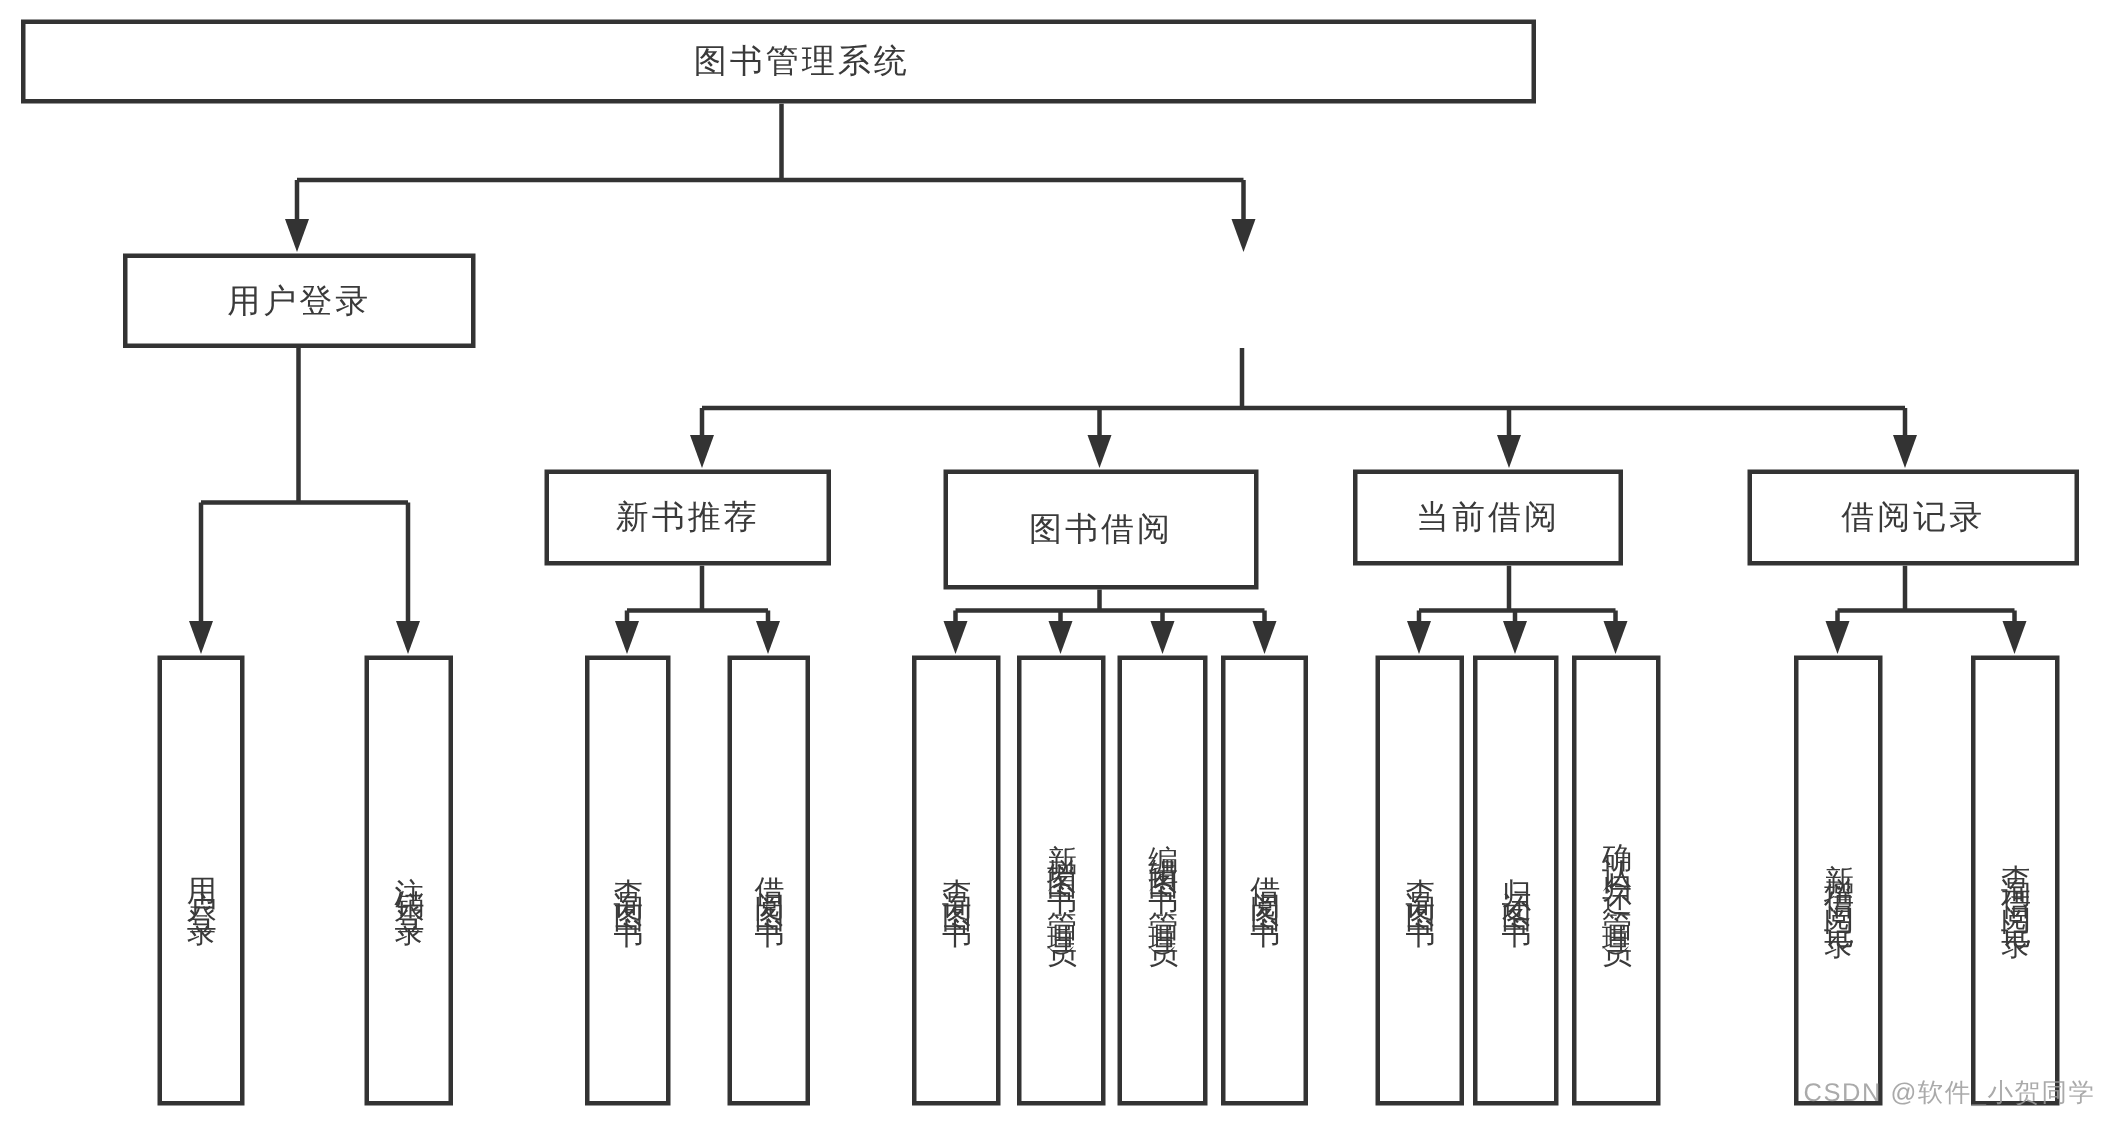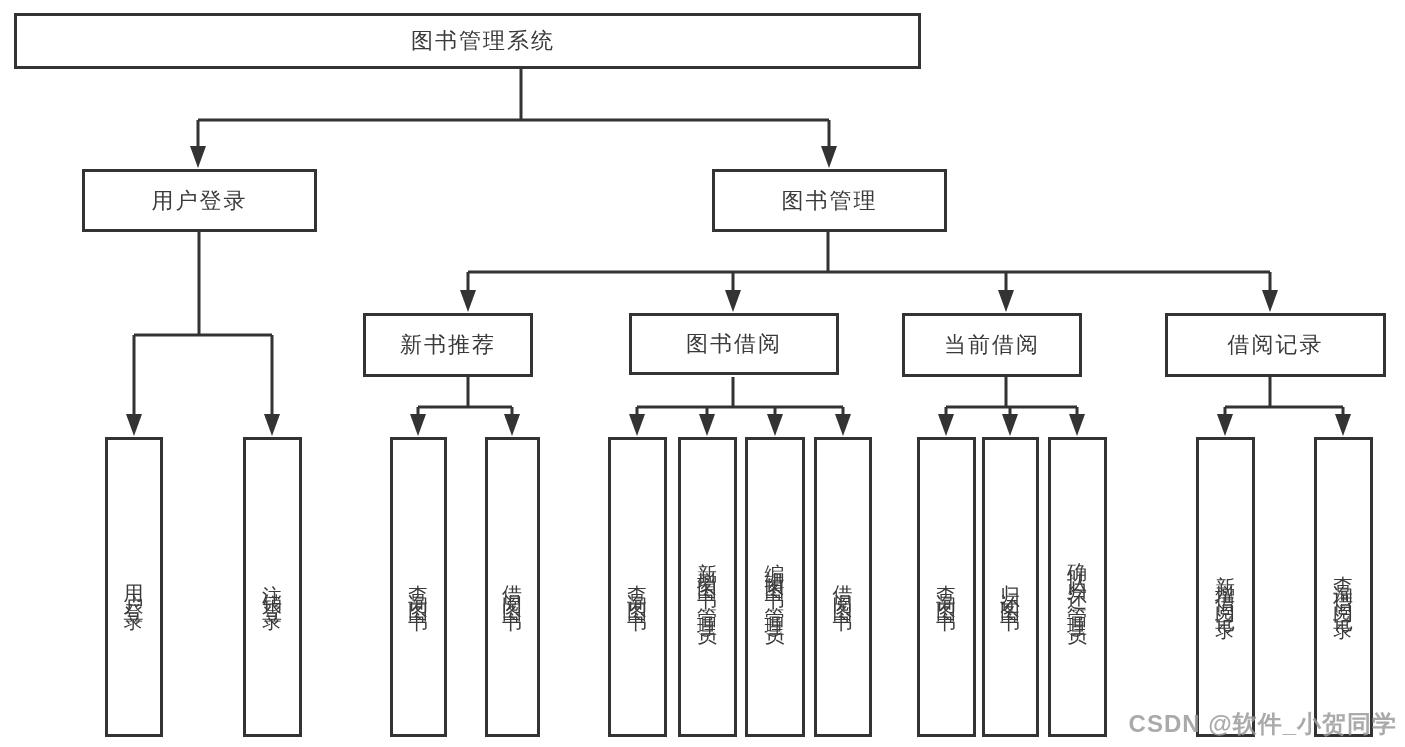--- a/index.html
+++ b/index.html
@@ -46,26 +46,25 @@
     font-size: 20px;
     letter-spacing: 9px;
     line-height: 1.1;
     top: 437px;
     height: 300px;
   }
   .watermark {
     position: absolute;
     right: 8px;
     bottom: 7px;
-    font-size: 24px;
+    font-size: 17px;
     color: rgba(155, 155, 155, 0.85);
     letter-spacing: 1px;
     white-space: nowrap;
     z-index: 5;
-    font-weight: bold;
   }
 </style>
 </head>
 <body>
 
 <div class="stage">
 
   <svg class="connectors" viewBox="0 0 1405 747">
 
     <path d="M521,69 V120 M198,120 H829 M198,120 V150 M829,120 V150"></path>
@@ -95,27 +94,26 @@
     <path d="M1006,377 V407 M946,407 H1077 M946,407 V418 M1010,407 V418 M1077,407 V418"></path>
     <polygon points="938,414 954,414 946,436"></polygon>
     <polygon points="1002,414 1018,414 1010,436"></polygon>
     <polygon points="1069,414 1085,414 1077,436"></polygon>
 
     <path d="M1270,377 V407 M1225,407 H1343 M1225,407 V418 M1343,407 V418"></path>
     <polygon points="1217,414 1233,414 1225,436"></polygon>
     <polygon points="1335,414 1351,414 1343,436"></polygon>
   </svg>
 
-  <div class="node hnode" style="left:14px; top:13px; width:907px; height:56px;padding-left:31px;">图书管理系统</div>
+  <div class="node hnode" style="left:14px; top:13px; width:1010px; height:56px;padding-left:31px;">图书管理系统</div>
 
   <div class="node hnode" style="left:82px; top:169px; width:235px; height:63px;">用户登录</div>
-  <div class="node hnode" style="left:712px; top:169px; width:235px; height:63px;">图书管理</div>
 
-  <div class="node hnode" style="left:363px; top:313px; width:170px; height:64px;">新书推荐</div>
-  <div class="node hnode" style="left:629px; top:313px; width:210px; height:62px;text-align:center;">图书借阅</div>
+  <div class="node hnode" style="left:363px; top:313px; width:191px; height:64px;">新书推荐</div>
+  <div class="node hnode" style="left:629px; top:313px; width:210px; height:80px;text-align:center;">图书借阅</div>
   <div class="node hnode" style="left:902px; top:313px; width:180px; height:64px;">当前借阅</div>
   <div class="node hnode" style="left:1165px; top:313px; width:221px; height:64px;">借阅记录</div>
 
   <div class="node leaf" style="left:105px; width:58px;">用户登录</div>
   <div class="node leaf" style="left:243px; width:59px;">注销登录</div>
 
   <div class="node leaf" style="left:390px; width:57px;">查询图书</div>
   <div class="node leaf" style="left:485px; width:55px;">借阅图书</div>
 
   <div class="node leaf" style="left:608px; width:59px;">查询图书</div>

